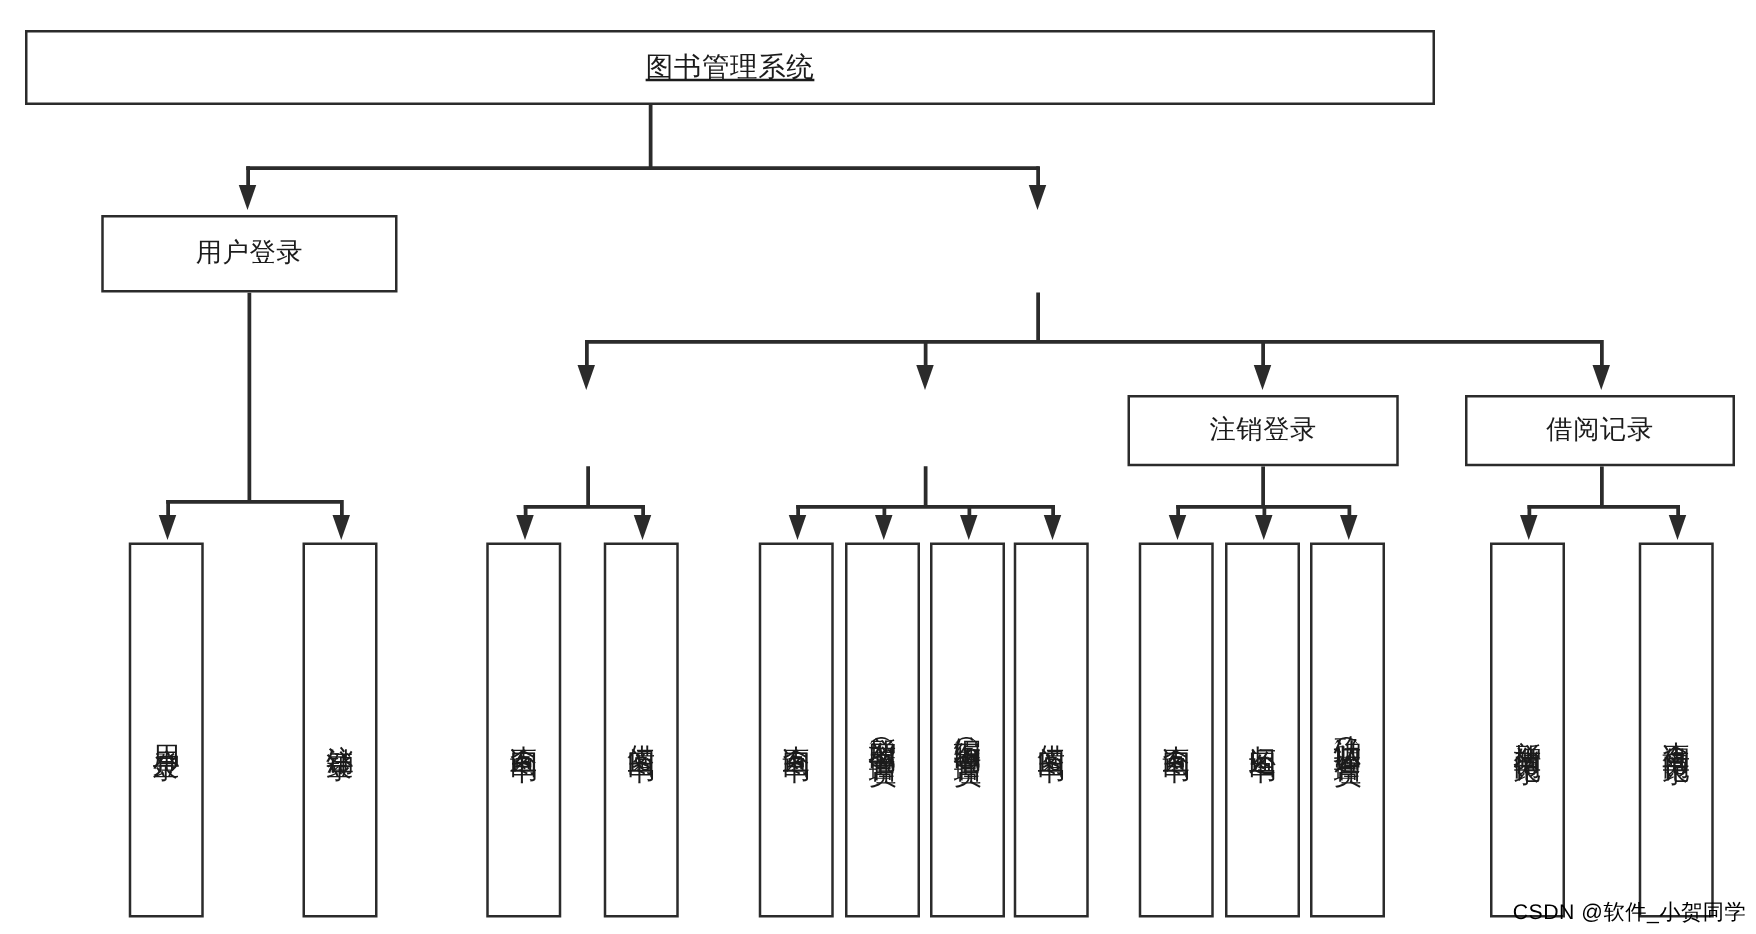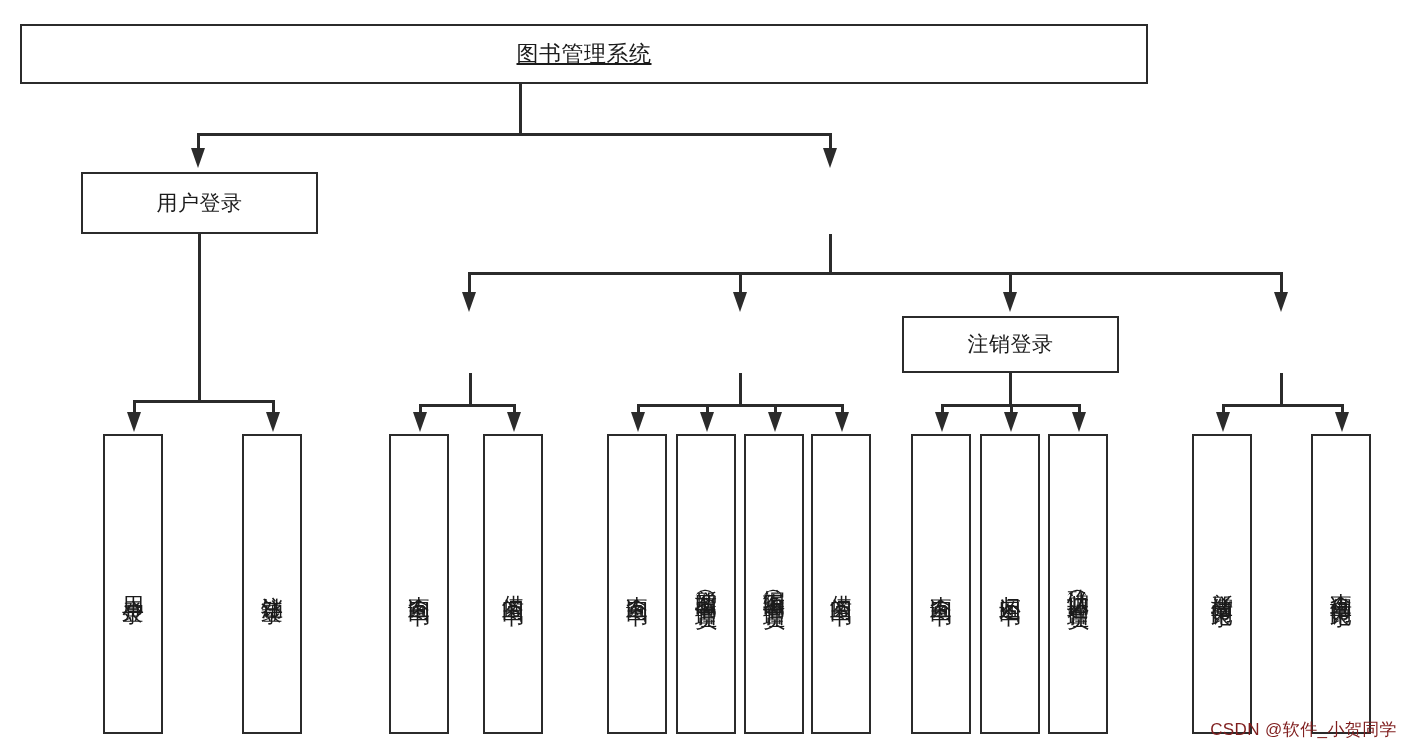--- a/index.html
+++ b/index.html
@@ -72,21 +72,21 @@
     border-right: 7.5px solid transparent;
     border-top: 20px solid #2b2b2b;
     z-index: 2;
   }
   
   #watermark {
     position: absolute;
     right: 8px;
     bottom: 6px;
     font-size: 17px;
-    color: #7f1d1d;
+    color: #000000;
     white-space: nowrap;
     z-index: 6;
     letter-spacing: 0.4px;
   }
 </style>
 </head>
 <body>
 
 <div id="canvas">
 
@@ -157,20 +157,23 @@
     <span class="node-label">用户登录</span>
   </div>
 
 
 
 
   <div class="node horiz" style="left:902px; top:316px; width:217px; height:57px;">
     <span class="node-label">注销登录</span>
   </div>
 
+  <div class="node horiz" style="left:1172px; top:316px; width:216px; height:57px;">
+    <span class="node-label">借阅记录</span>
+  </div>
 
   <div class="node vert" style="left:103px; top:434px; width:60px; height:300px;">
     <span class="node-label">用户登录</span>
   </div>
   <div class="node vert" style="left:242px; top:434px; width:60px; height:300px;">
     <span class="node-label">注销登录</span>
   </div>
 
   <div class="node vert" style="left:389px; top:434px; width:60px; height:300px;">
     <span class="node-label">查询图书</span>

